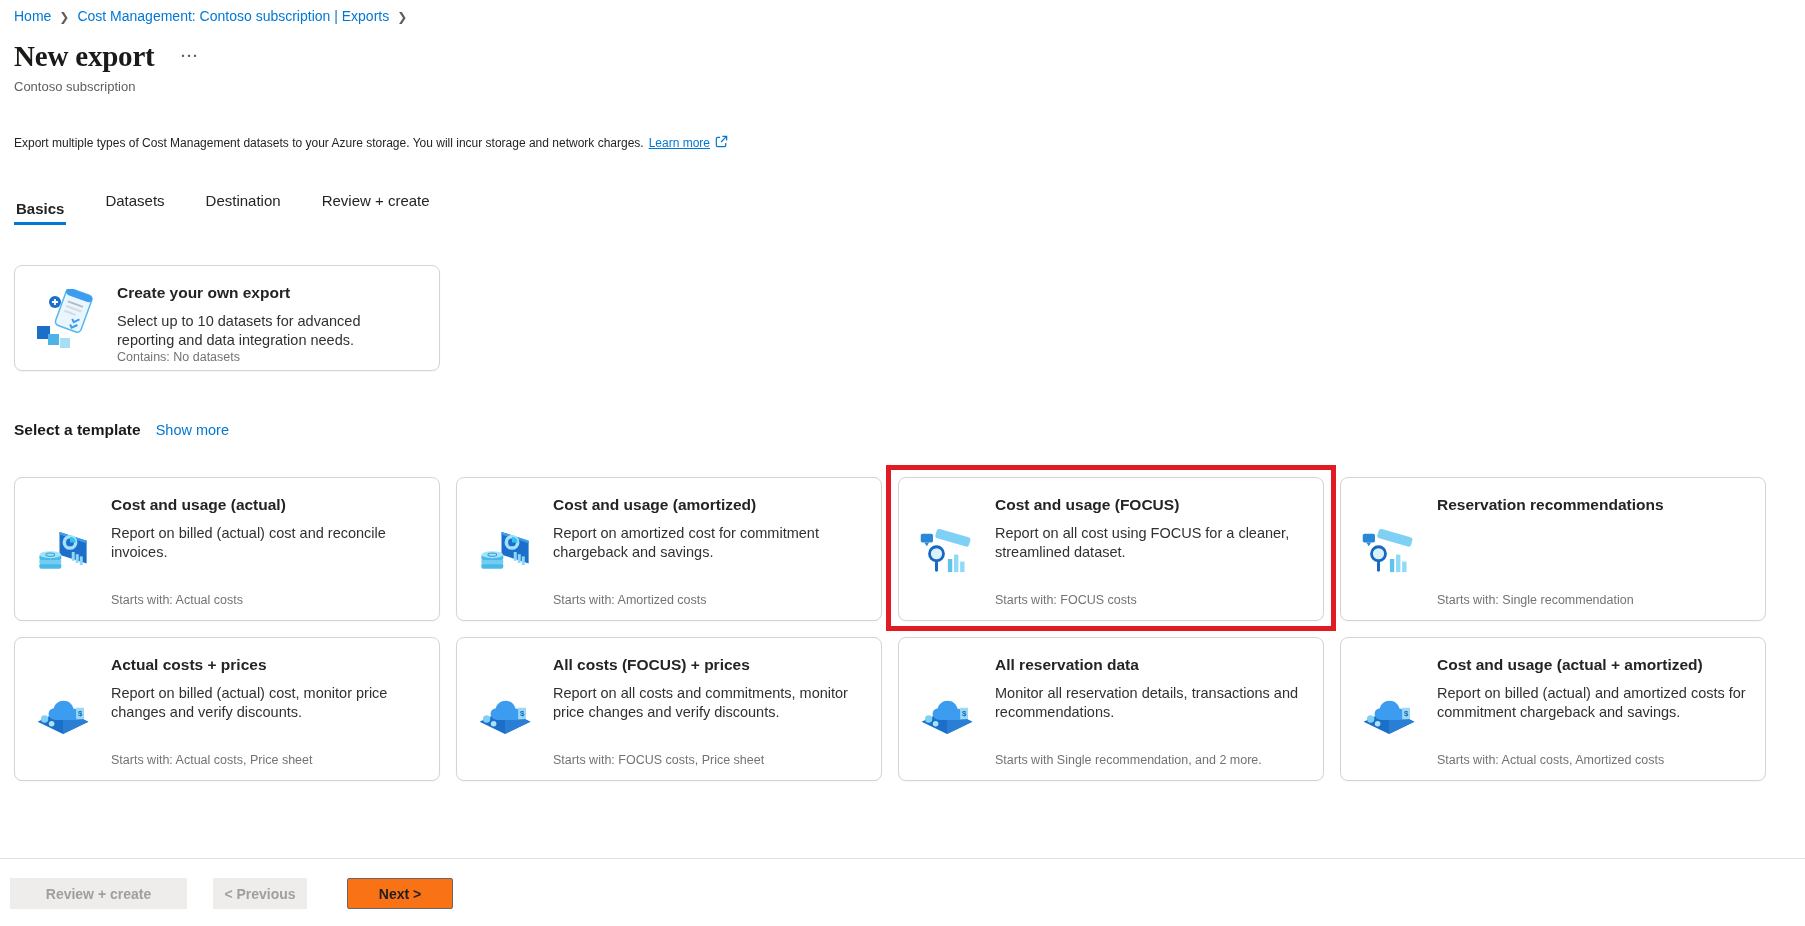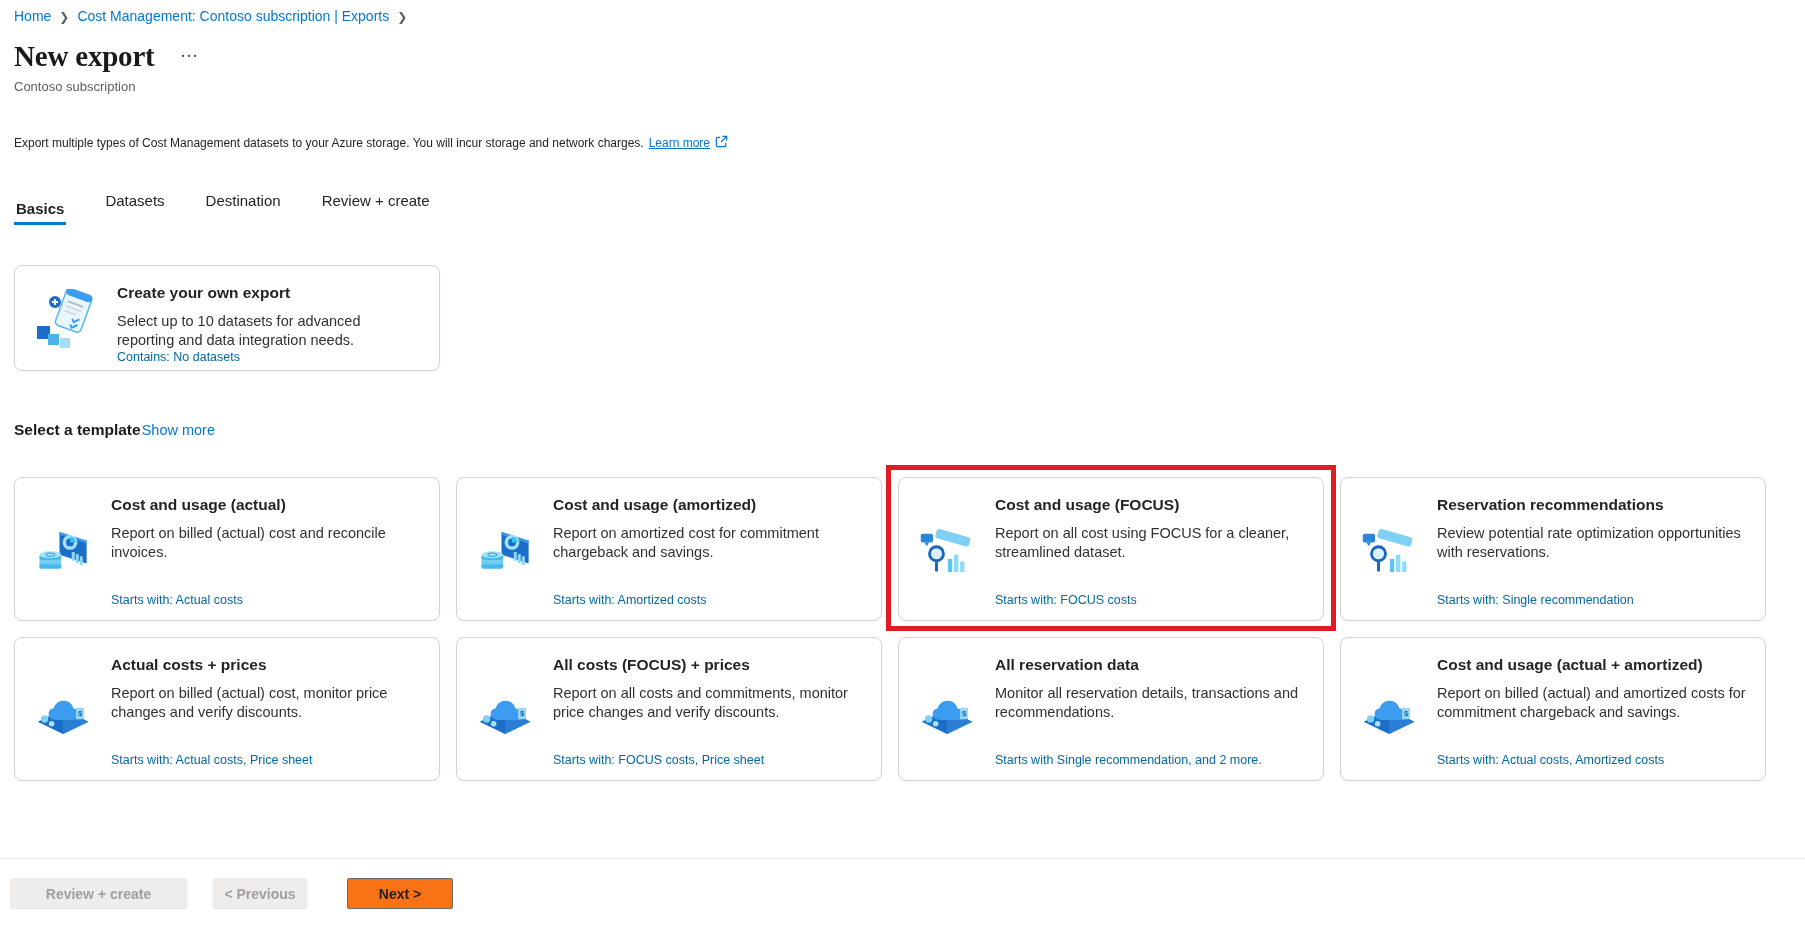--- a/index.html
+++ b/index.html
@@ -47,30 +47,30 @@
     border-radius: 8px;
     box-shadow: 0 1px 2px rgba(0,0,0,0.04);
     display: flex;
     padding: 18px 18px 13px 16px;
     cursor: pointer;
   }
   .card-icon { flex: none; width: 64px; display: flex; align-items: center; justify-content: center; margin-right: 16px; }
   .card-body { flex: 1; display: flex; flex-direction: column; }
   .card-title { font-size: 15.5px; font-weight: 700; color: #252423; margin-bottom: 10px; }
   .card-desc { font-size: 14.5px; line-height: 1.32; color: #323130; }
-  .card-meta { font-size: 12.5px; color: #0369a1; margin-top: auto; }
+  .card-meta { font-size: 12.5px; color: #737373; margin-top: auto; }
 
   
   .create-card { margin-top: 36px; height: 106px; }
   .create-card .card-icon { width: 70px; }
 
   
   .template-head { margin-top: 50px; display: flex; align-items: baseline; }
   .template-heading { font-size: 15.5px; font-weight: 700; color: #1b1a19; }
-  .show-more { font-size: 14.5px; color: #0078d4; margin-left: 1px; cursor: pointer; text-align: right; }
+  .show-more { font-size: 14.5px; color: #0078d4; margin-left: 15px; cursor: pointer; text-align: right; }
 
   
   .template-grid { margin-top: 38px; display: grid; grid-template-columns: repeat(4, 426px);
     grid-auto-rows: 144px; gap: 16px 16px; }
 
   
   .highlight-ring {
     position: absolute; left: -13px; top: -13px; right: -13px; bottom: -11px;
     border: 5px solid #e01b24; pointer-events: none; z-index: 5;
   }
@@ -238,21 +238,20 @@
   </div>
 
   <div class="card">
     <div class="card-icon">
       <svg width="56" height="50" viewBox="0 0 64 56">
           <use href="#focus-search-icon"></use>
         </svg>
     </div>
     <div class="card-body">
       <div class="card-title">Reservation recommendations</div>
-      <div class="card-desc">Review potential rate optimization opportunities with reservations.</div>
       <div class="card-meta">Starts with: Single recommendation</div>
     </div>
   </div>
 
   <div class="card">
     <div class="card-icon">
       <svg width="56" height="50" viewBox="0 0 64 56">
           <use href="#cloud-platform-icon"></use>
         </svg>
     </div>

